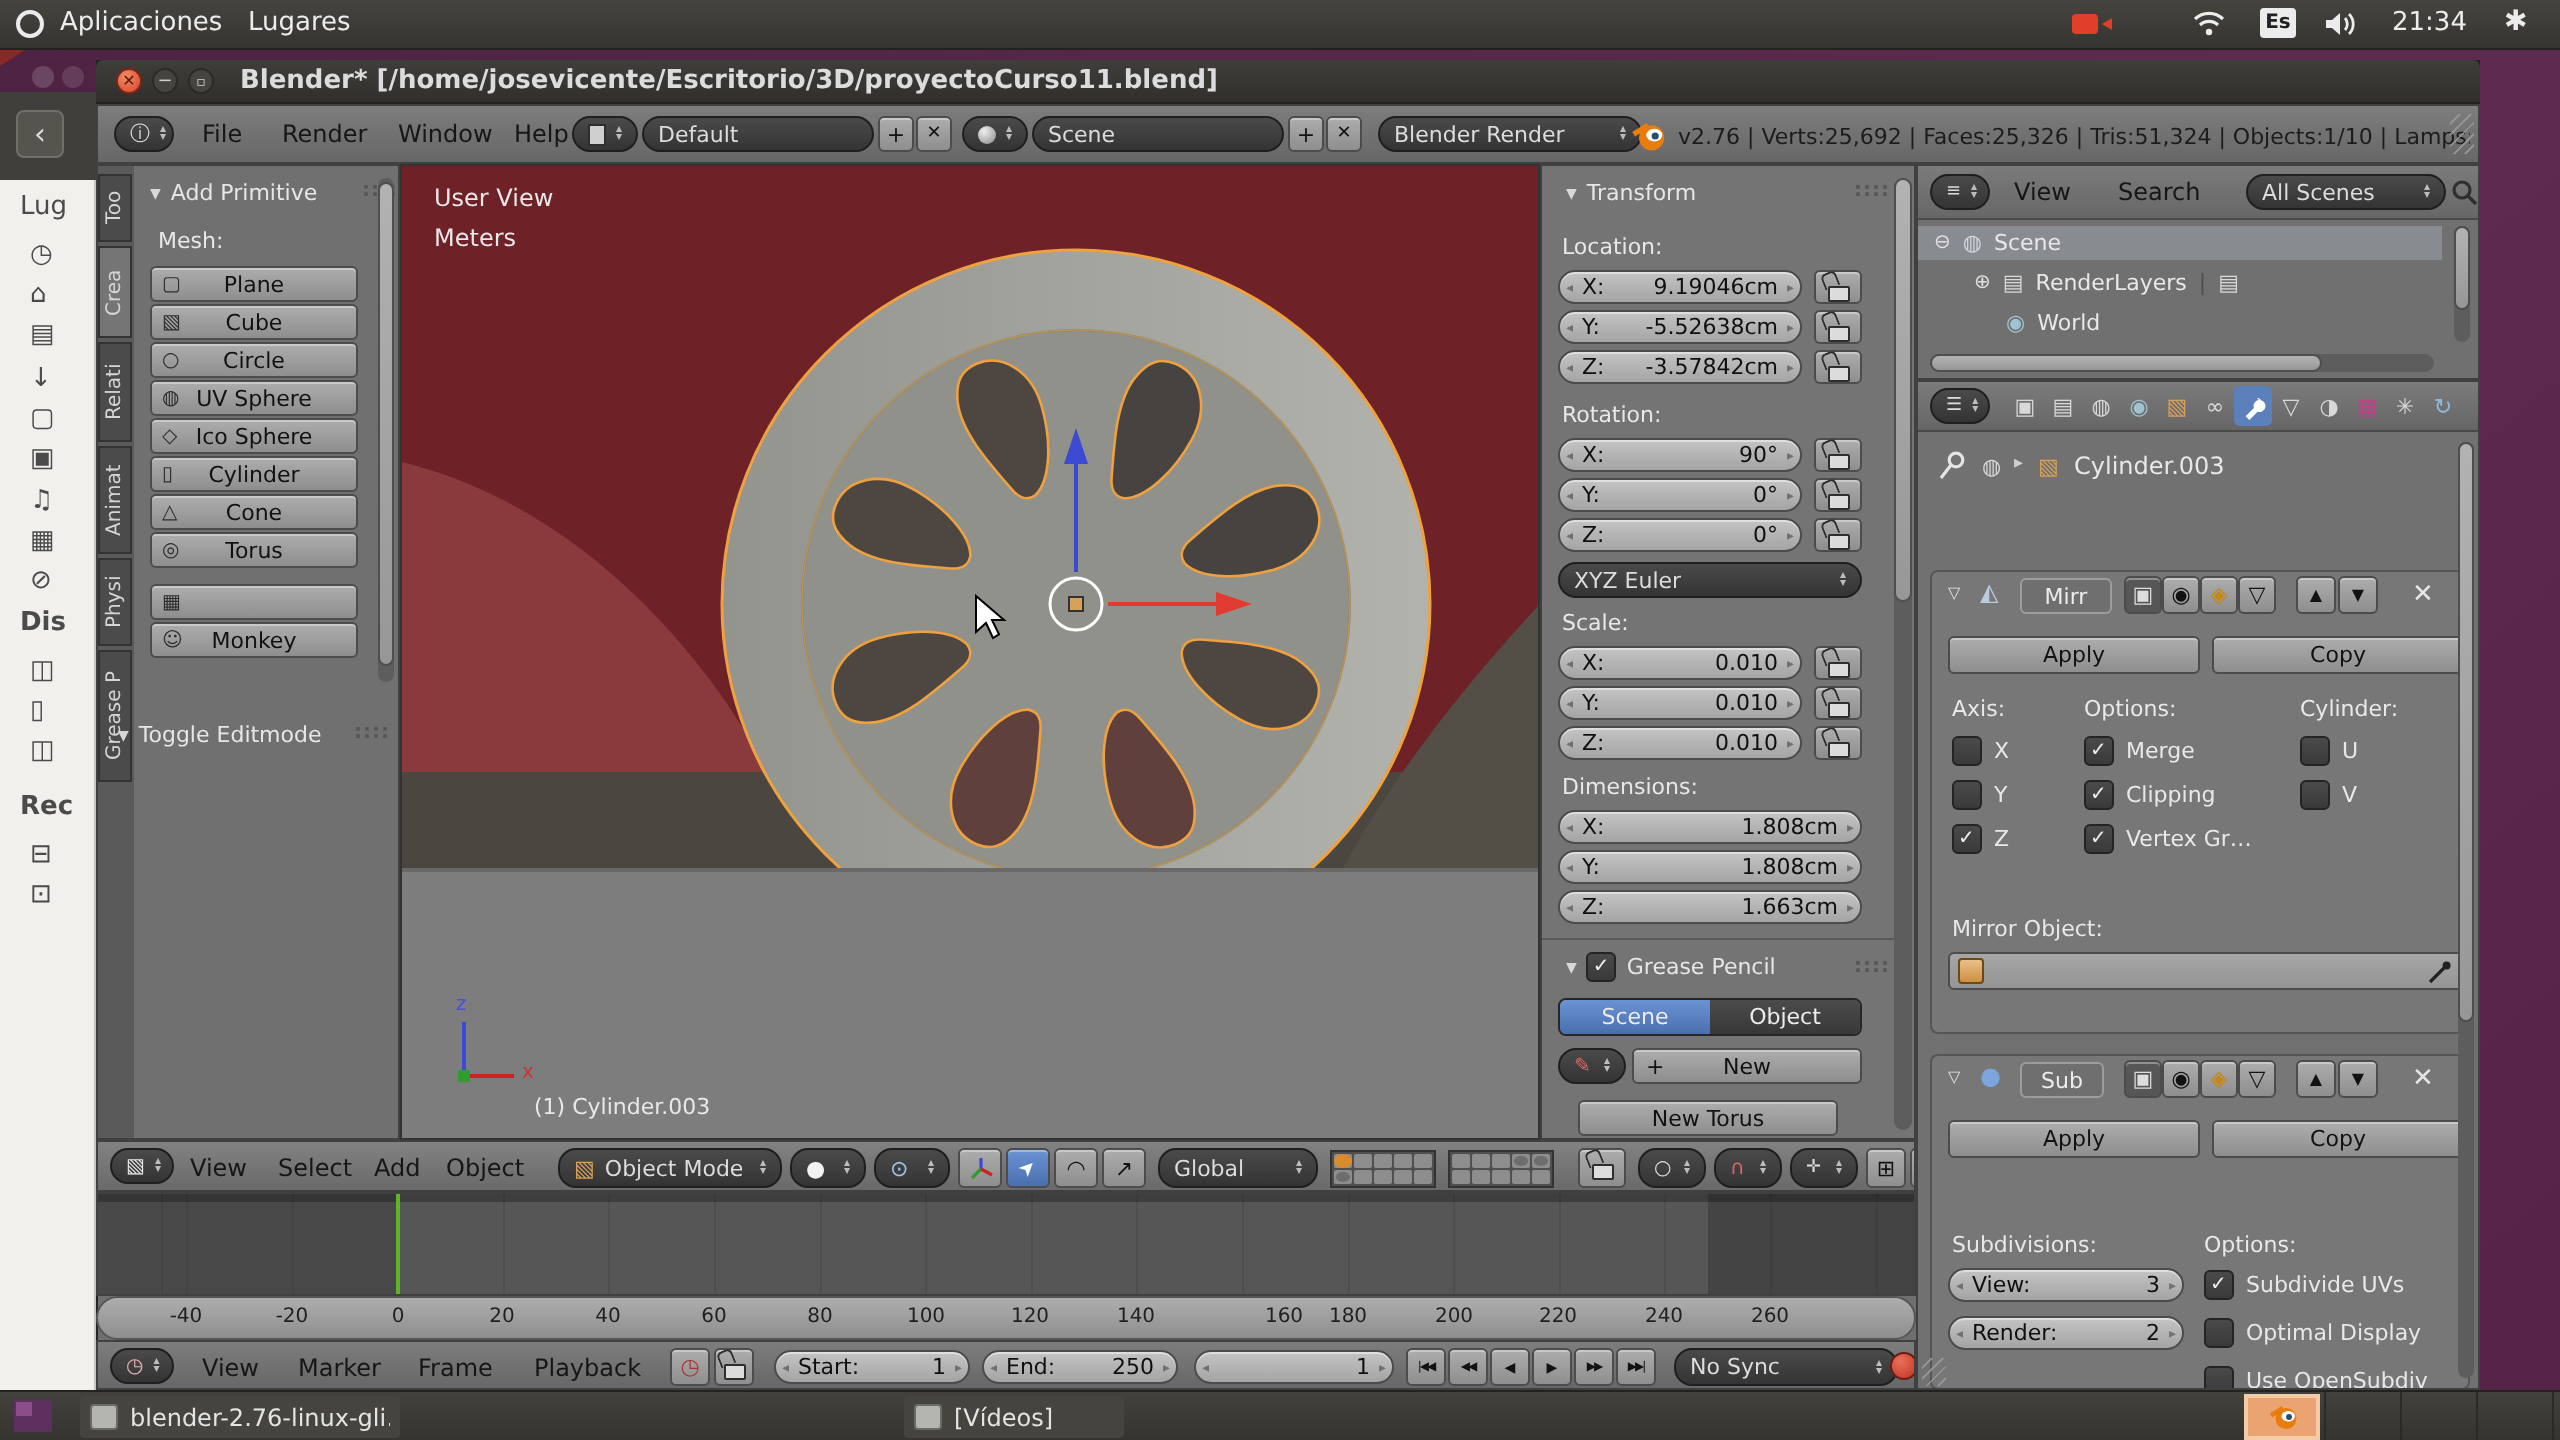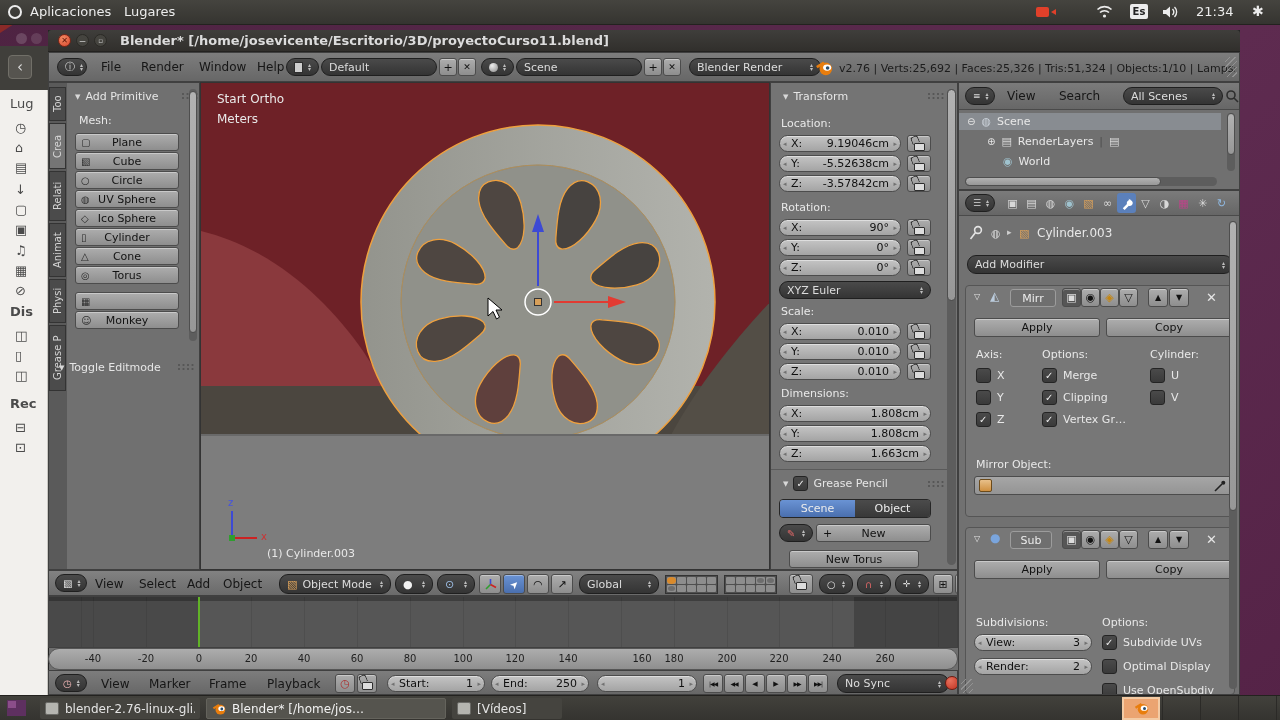--- a/index.html
+++ b/index.html
@@ -290,21 +290,21 @@
       <g transform="translate(337,219)">
         <line x1="0" y1="-16" x2="0" y2="-72" stroke="#3d4ad4" stroke-width="2"></line>
         <polygon points="0,-88 -6,-70 6,-70" fill="#3d4ad4"></polygon>
         <line x1="16" y1="0" x2="72" y2="0" stroke="#e23b32" stroke-width="2"></line>
         <polygon points="88,0 70,-6 70,6" fill="#e23b32"></polygon>
         <circle r="13" fill="none" stroke="#ffffff" stroke-width="1.5"></circle>
         <rect x="-3.5" y="-3.5" width="7" height="7" fill="#d8a05a" stroke="#333" stroke-width="1"></rect>
       </g>
       <polygon points="287,215 287,233 292,228.5 295.5,236 298.5,234.2 295,227 301,227" fill="#fff" stroke="#000" stroke-width="1"></polygon>
     </svg>
-    <span class="ab wt" style="left:16px;top:9px;font-size:12px">Start Ortho</span>
+    <span class="ab wt" style="left:16px;top:9px;font-size:12px">User View</span>
     <span class="ab wt" style="left:16px;top:29px;font-size:12px">Meters</span>
     <div class="ab" style="left:22px;top:420px;width:60px;height:50px">
       <span class="ab" style="left:8px;top:8px;width:2px;height:26px;background:#3d4ad4"></span>
       <span class="ab" style="left:5px;top:-6px;color:#4553e0;font-size:10px">z</span>
       <span class="ab" style="left:8px;top:34px;width:26px;height:2px;background:#cc2222"></span>
       <span class="ab" style="left:38px;top:28px;color:#cc3333;font-size:10px">x</span>
       <span class="ab" style="left:6px;top:32px;width:6px;height:6px;background:#2f9e2f"></span>
     </div>
     <span class="ab wt" style="left:66px;top:464px;font-size:11px">(1) Cylinder.003</span>
   </div>
@@ -498,27 +498,20 @@
     <span class="ptab" style="left:234px">✳</span>
     <span class="ptab" style="left:253px;color:#8fb8e0">↻</span>
     <svg class="ab" style="left:10px;top:34px" width="14" height="16" viewBox="0 0 14 16">
       <circle cx="9" cy="5" r="3.4" fill="none" stroke="#e4e4e4" stroke-width="1.6"></circle>
         <line x1="6.5" y1="7.5" x2="1.5" y2="14" stroke="#e4e4e4" stroke-width="1.6"></line>
       </svg>
     <span class="ab" style="left:32px;top:36px;font-size:11px;color:#d8d8d8">◍</span>
     <span class="ab" style="left:48px;top:36px;font-size:9px;color:#cfcfcf">▸</span>
     <span class="ab" style="left:60px;top:36px;font-size:11px;color:#d9a05a">▧</span>
     <span class="ab wt" style="left:78px;top:35px;font-size:12px">Cylinder.003</span>
-    <div class="dd" style="left:8px;top:64px;width:266px;height:19px">
-        <span>Add Modifier</span>
-        <span class="ud">
-          <span>▴</span>
-          <span>▾</span>
-        </span>
-      </div>
 
     <div class="modbox" style="left:6px;top:94px;width:270px;height:232px">
       <span class="ab" style="left:8px;top:6px;font-size:8px;color:#e0e0e0">▽</span>
       <span class="ab" style="left:24px;top:3px;font-size:12px;color:#bcd">◭</span>
       <div class="namef" style="left:44px;top:3px;width:44px;height:16px">
           <span>Mirr</span>
         </div>
       <div class="btn" style="left:96px;top:2px;width:19px;height:19px;background:#565656;color:#ddd">
           <span>▣</span>
         </div>
@@ -846,29 +839,20 @@
       </div>
     <span class="ab" style="left:896px;top:5px;width:14px;height:14px;border-radius:50%;background:radial-gradient(circle at 35% 30%,#e8705c,#c03322);border:1px solid #6e1a10;box-sizing:border-box"></span>
   </div>
 
   <div class="ab" style="left:0;top:695px;width:1280px;height:25px;background:linear-gradient(#42413c,#34332f);border-top:1px solid #23221f">
     <span class="ab" style="left:7px;top:4px;width:19px;height:16px;background:#8b4e8a;border:1px solid #5e3060;box-sizing:border-box;background-image:linear-gradient(90deg,transparent 8px,#5e3060 8px 9px),linear-gradient(transparent 7px,#5e3060 7px 8px)"></span>
     <div class="ab f" style="left:40px;top:2px;width:160px;height:21px;background:#45443f;border-radius:2px;gap:6px;padding:0 5px;box-sizing:border-box">
       <span style="width:12px;height:11px;background:#b5b5b0;border:1px solid #6a6a66;border-radius:2px;flex:none"></span>
       <span style="color:#e4e4e4;font-size:12px;white-space:nowrap;overflow:hidden">blender-2.76-linux-gli…</span>
     </div>
-    <div class="ab f" style="left:206px;top:2px;width:240px;height:21px;background:#55544e;border:1px solid #64635c;border-radius:2px;gap:6px;padding:0 5px;box-sizing:border-box">
-      <svg width="14" height="14" viewBox="0 0 20 20" style="flex:none">
-        <path d="M2 9 L10 4" stroke="#e87d0d" stroke-width="3" fill="none"></path>
-          <circle cx="12" cy="11" r="7" fill="#e87d0d"></circle>
-        <ellipse cx="13.5" cy="9.5" rx="4.5" ry="3.5" fill="#fff"></ellipse>
-          <circle cx="14" cy="10" r="2" fill="#2a4d6e"></circle>
-        </svg>
-      <span style="color:#f2f2f2;font-size:12px;white-space:nowrap;overflow:hidden">Blender* [/home/jos…</span>
-    </div>
     <div class="ab f" style="left:452px;top:2px;width:110px;height:21px;background:#45443f;border-radius:2px;gap:6px;padding:0 5px;box-sizing:border-box">
       <span style="width:12px;height:11px;background:#b5b5b0;border:1px solid #6a6a66;border-radius:2px;flex:none"></span>
       <span style="color:#e4e4e4;font-size:12px;white-space:nowrap;overflow:hidden">[Vídeos]</span>
     </div>
     <div class="ab f" style="left:1122px;top:1px;width:38px;height:23px;background:#eba471;border:2px solid #f3cba4;box-sizing:border-box;justify-content:center">
       <svg width="15" height="15" viewBox="0 0 20 20">
         <path d="M2 9 L10 4" stroke="#e87d0d" stroke-width="3" fill="none"></path>
           <circle cx="12" cy="11" r="7" fill="#e87d0d"></circle>
         <ellipse cx="13.5" cy="9.5" rx="4.5" ry="3.5" fill="#fff"></ellipse>
           <circle cx="14" cy="10" r="2" fill="#2a4d6e"></circle>

